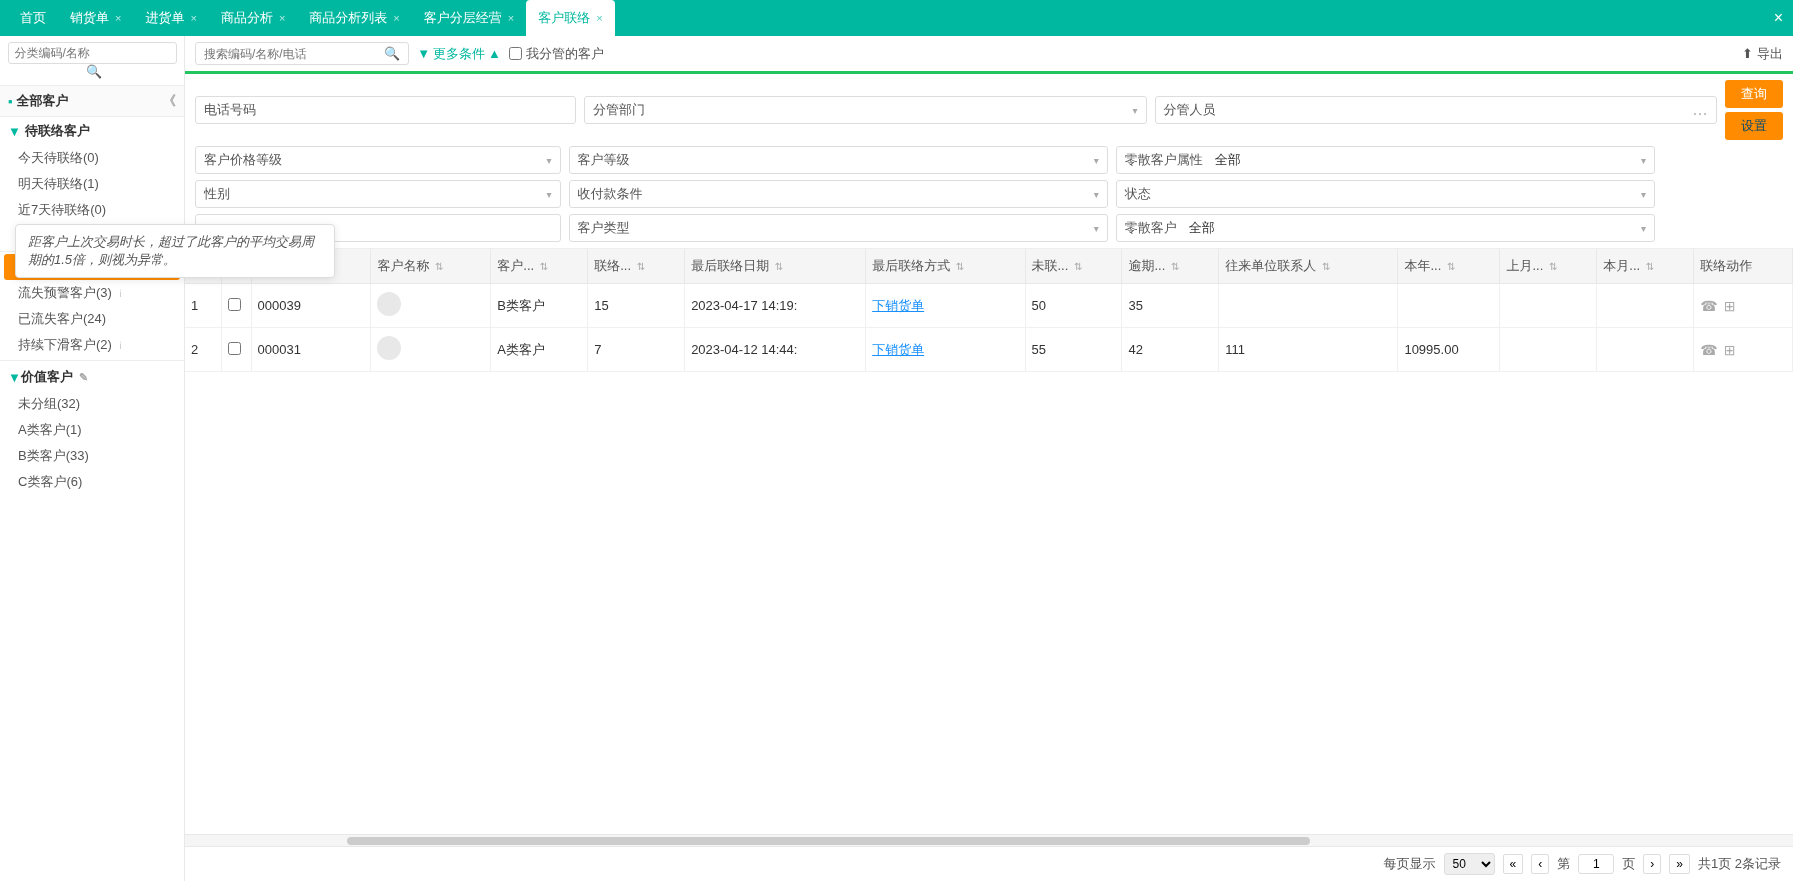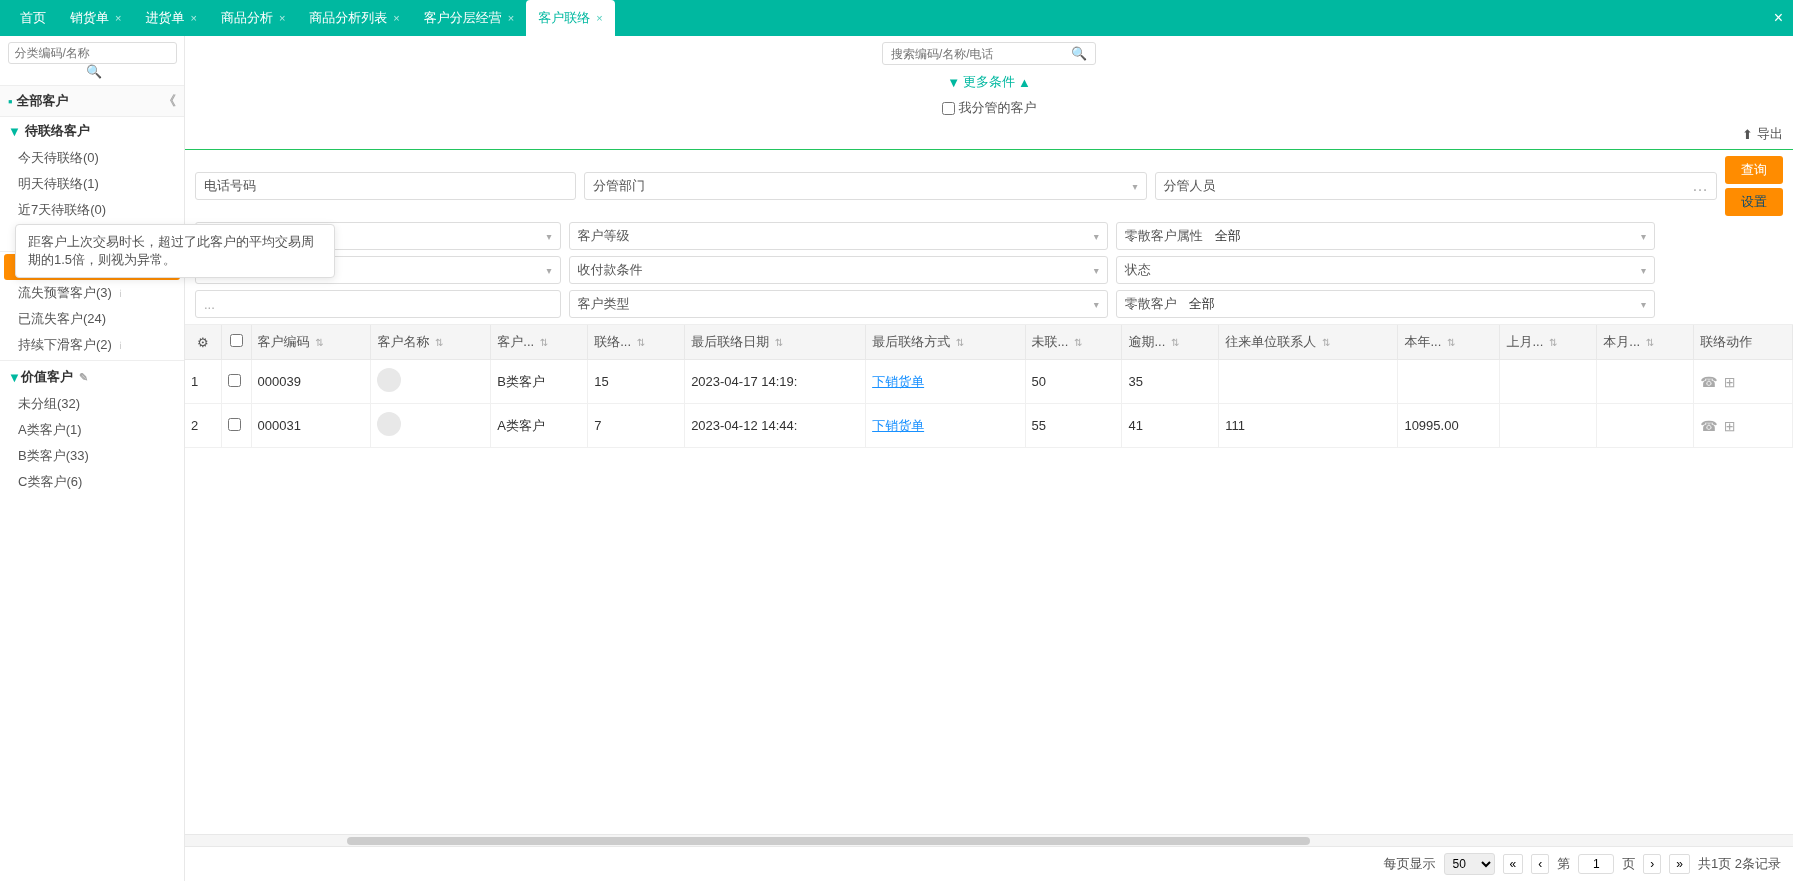--- a/index.html
+++ b/index.html
@@ -147,39 +147,39 @@
       top: 224px;
       background: #fff;
       border: 1px solid #ddd;
       border-radius: 4px;
       padding: 8px 12px;
       font-size: 12px;
       color: #555;
       max-width: 320px;
       z-index: 100;
       box-shadow: 0 2px 8px rgba(0,0,0,0.1);
+      font-style: italic;
     }
 
     
     .content-area {
       flex: 1;
       display: flex;
       flex-direction: column;
       overflow: hidden;
     }
 
     
     .filter-bar {
       background: #fff;
       padding: 6px 10px;
-      border-bottom: 1px solid #22c55e;
+      border-bottom: 3px solid #22c55e;
       display: flex;
       align-items: center;
       gap: 8px;
-      flex-direction: column;
     }
     .filter-search {
       display: flex;
       align-items: center;
       border: 1px solid #ddd;
       border-radius: 3px;
       padding: 3px 8px;
       min-width: 200px;
       background: #fff;
     }
@@ -659,21 +659,21 @@
           <tr>
             <td class="center">2</td>
             <td class="center"><input type="checkbox" class="checkbox-input" style=""></td>
             <td>000031</td>
             <td><span class="avatar-placeholder"></span></td>
             <td>A类客户</td>
             <td>7</td>
             <td>2023-04-12 14:44:</td>
             <td><span class="link-text">下销货单</span></td>
             <td>55</td>
-            <td>41</td>
+            <td>42</td>
             <td>111</td>
             <td>10995.00</td>
             <td></td>
             <td></td>
             <td>
               <div class="action-icons">
                 <span class="action-icon">☎</span>
                 <span class="action-icon">⊞</span>
               </div>
             </td>

